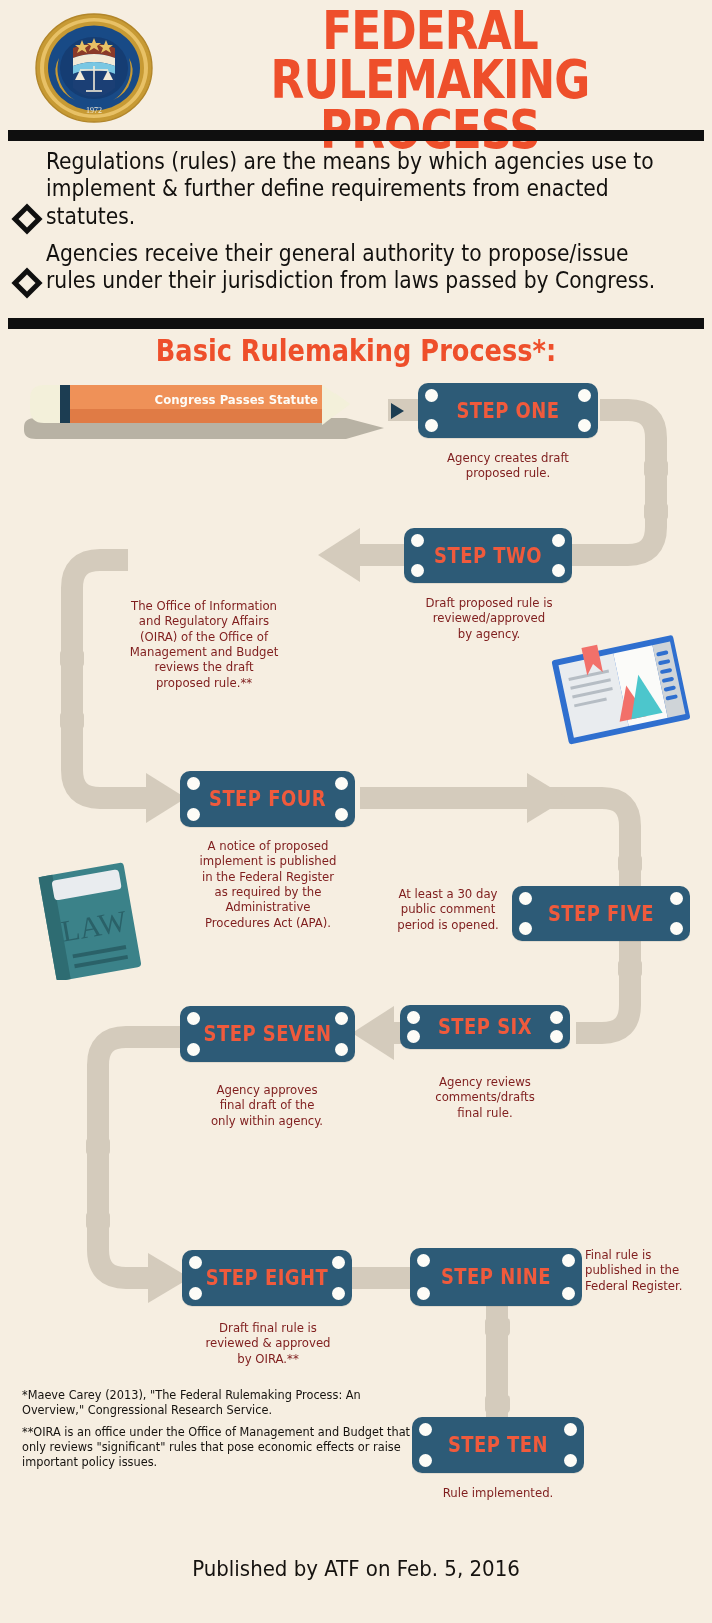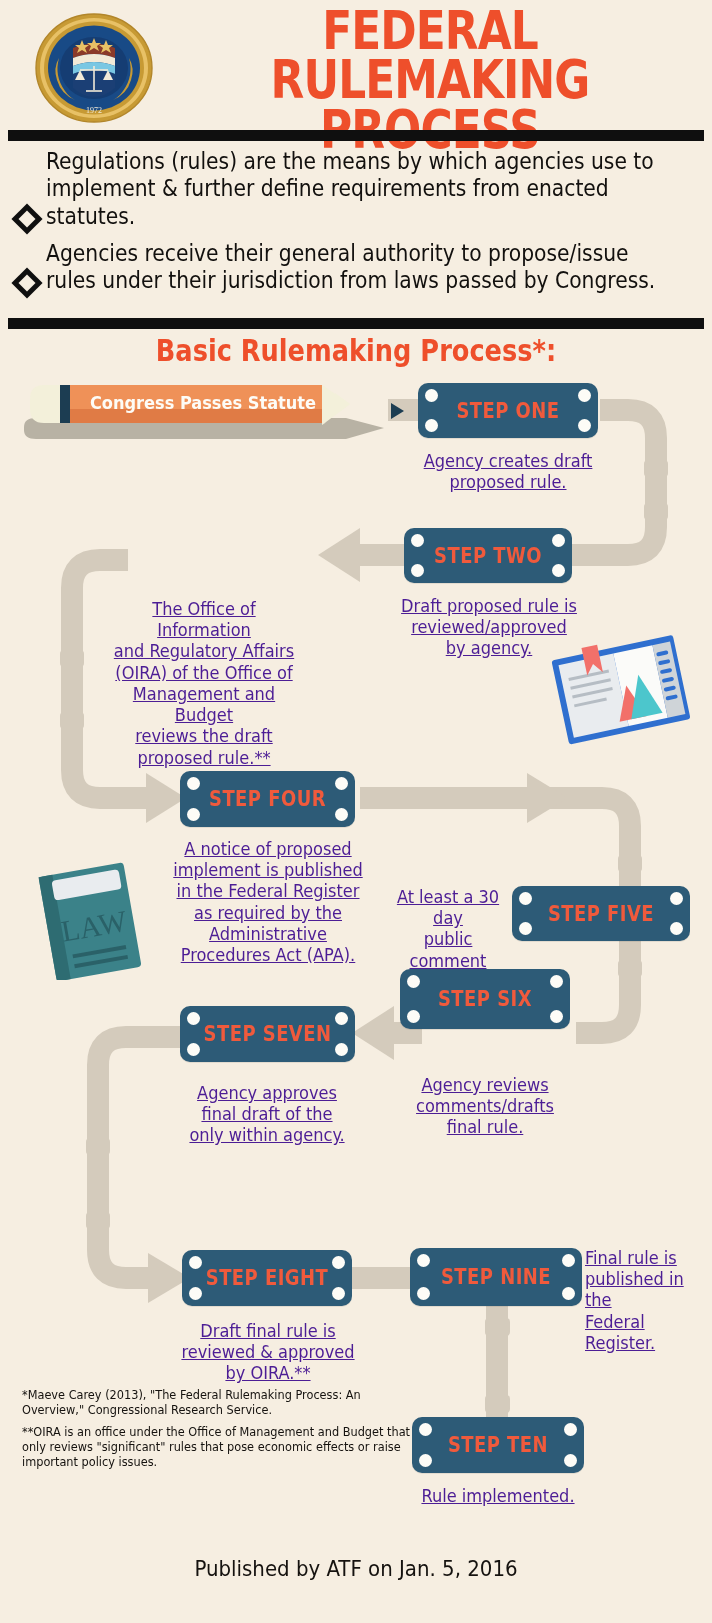--- a/index.html
+++ b/index.html
@@ -64,31 +64,31 @@
     text-align:center;color:#f05a3c;font-weight:bold;
     font-family:"DejaVu Sans Condensed","Liberation Sans Narrow","Liberation Sans",sans-serif;
     font-size:21px;letter-spacing:0.5px;
   }
   .screw{position:absolute;width:13px;height:13px;border-radius:50%;background:#fdfcf7;}
   .screw.tl{left:7px;top:6px;} .screw.tr{right:7px;top:6px;}
   .screw.bl{left:7px;bottom:6px;} .screw.br{right:7px;bottom:6px;}
 
   
   .cap{
-    position:absolute;text-align:center;color:#4c1d95;
-    font-family:"DejaVu Sans Condensed","Liberation Sans Narrow","Liberation Sans",sans-serif;
-    font-size:18px;line-height:1.18;text-decoration:underline;
+    position:absolute;text-align:center;color:#7f1d1d;
+    font-family:"DejaVu Sans Condensed","Liberation Sans Narrow","Liberation Sans",sans-serif;
+    font-size:13px;line-height:1.18;
   }
   .cap.left{text-align:left;}
 
   
   .pencil{position:absolute;left:30px;top:383px;width:345px;height:42px;}
   .pencil .ptext{
-    position:absolute;left:58px;top:9px;width:230px;text-align:center;
-    color:#fdfcf7;font-weight:bold;font-size:18px;
+    position:absolute;left:58px;top:9px;width:230px;text-align:right;
+    color:#fdfcf7;font-weight:bold;font-size:13px;
     font-family:"DejaVu Sans Condensed","Liberation Sans Narrow","Liberation Sans",sans-serif;
   }
 
   
   .foot{
     position:absolute;left:22px;top:1387px;width:400px;
     font-family:"DejaVu Sans Condensed","Liberation Sans Narrow","Liberation Sans",sans-serif;
     font-size:12.6px;line-height:1.2;color:#15120f;
   }
   .foot p{margin:0 0 7px 0;}
@@ -310,21 +310,21 @@
     <span class="screw tl"></span>
     <span class="screw tr"></span>
     <span class="screw bl"></span>
     <span class="screw br"></span>
     <span class="plabel">STEP FIVE</span>
   </div>
   <div class="cap" style="left:388px;top:886px;width:120px;white-space:pre-line">At least a 30 day
 public comment
 period is opened.</div>
 
-  <div class="plate" style="left:400px;top:969px;width:170px;height:60px">
+  <div class="plate" style="left:400px;top:1005px;width:170px;height:44px">
     <span class="screw tl"></span>
     <span class="screw tr"></span>
     <span class="screw bl"></span>
     <span class="screw br"></span>
     <span class="plabel">STEP SIX</span>
   </div>
   <div class="cap" style="left:396px;top:1074px;width:178px;white-space:pre-line">Agency reviews
 comments/drafts
 final rule.</div>
 
@@ -368,15 +368,15 @@
     <span class="screw br"></span>
     <span class="plabel">STEP TEN</span>
   </div>
   <div class="cap" style="left:408px;top:1485px;width:180px;white-space:pre-line">Rule implemented.</div>
 
   <div class="foot">
     <p>*Maeve Carey (2013), "The Federal Rulemaking Process: An Overview," Congressional Research Service.</p>
     <p>**OIRA is an office under the Office of Management and Budget that only reviews "significant" rules that pose economic effects or raise important policy issues.</p>
   </div>
 
-  <div class="published">Published by ATF on Jan. 5, 2016</div>
+  <div class="published">Published by ATF on Feb. 5, 2016</div>
 
 </div>
 
 </body></html>

